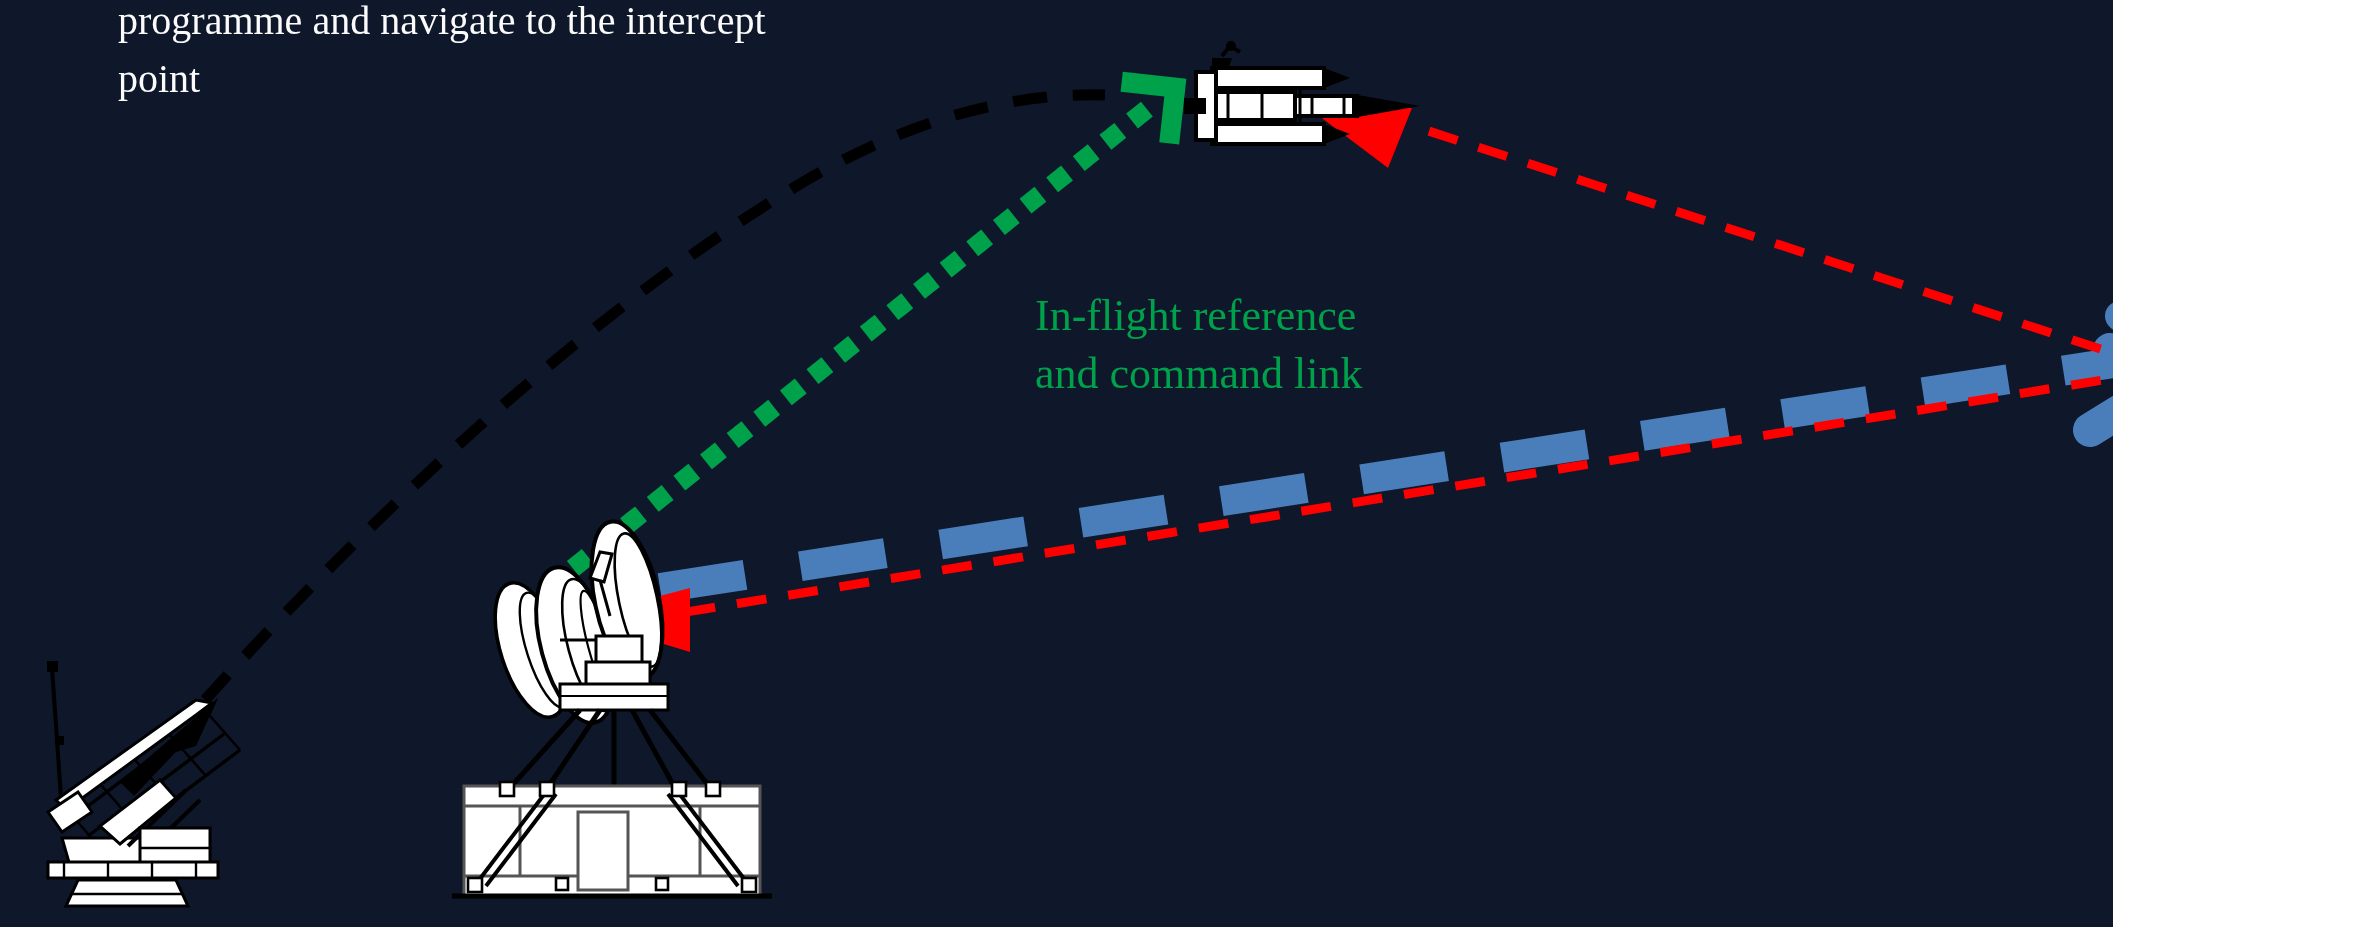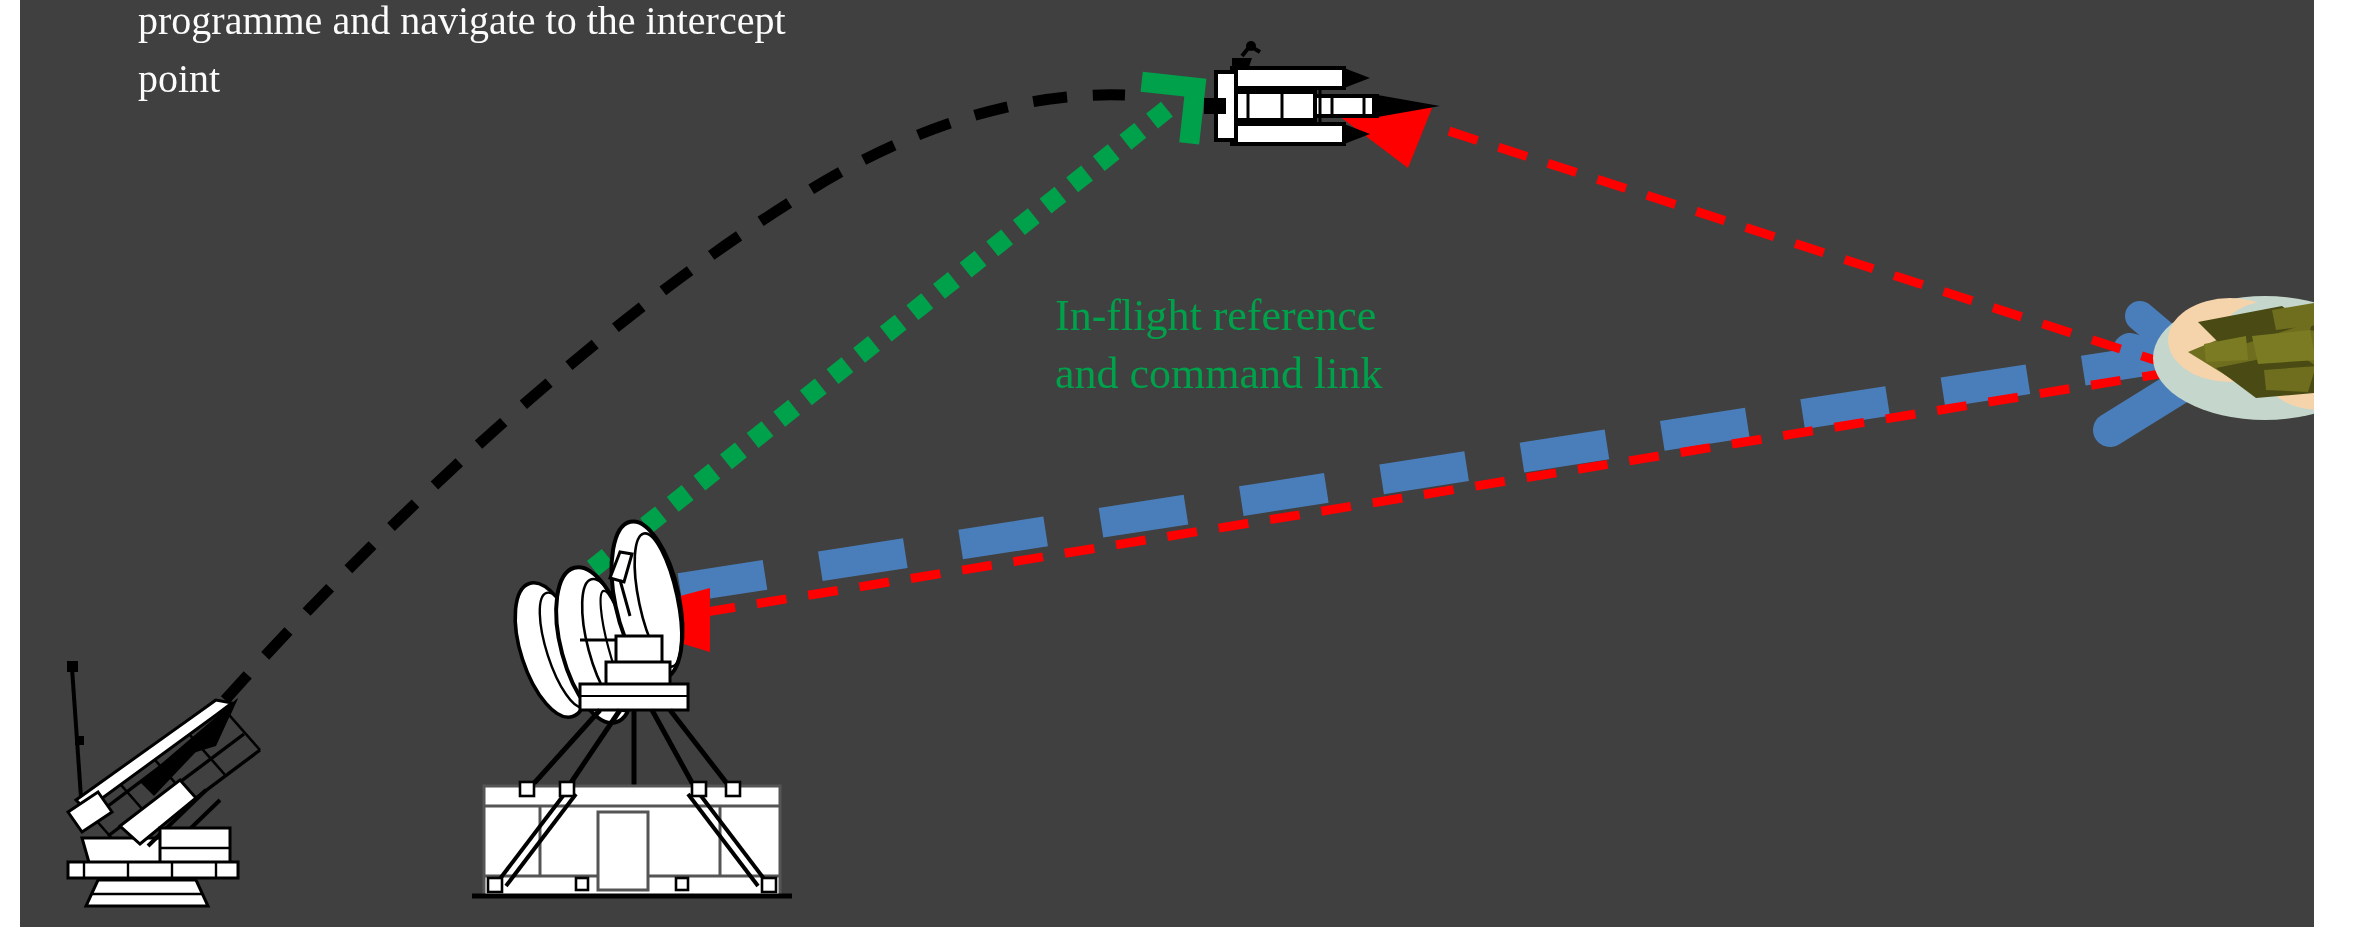--- a/index.html
+++ b/index.html
@@ -2,26 +2,25 @@
 <html><head>
 <meta charset="utf-8">
 <style>
   html, body {
     margin: 0;
     padding: 0;
     background: #ffffff;
   }
   #stage {
     position: relative;
-    width: 2294px;
+    width: 2113px;
     height: 927px;
-    background: #404040;
+    background: #0f172a;
     overflow: hidden;
     font-family: "Liberation Serif", serif;
-    margin-left: 20px;
   }
   #scene {
     position: absolute;
     left: 0; top: 0;
     width: 2355px;
     height: 927px;
   }
   .faint-text {
     position: absolute;
     left: 118px;

